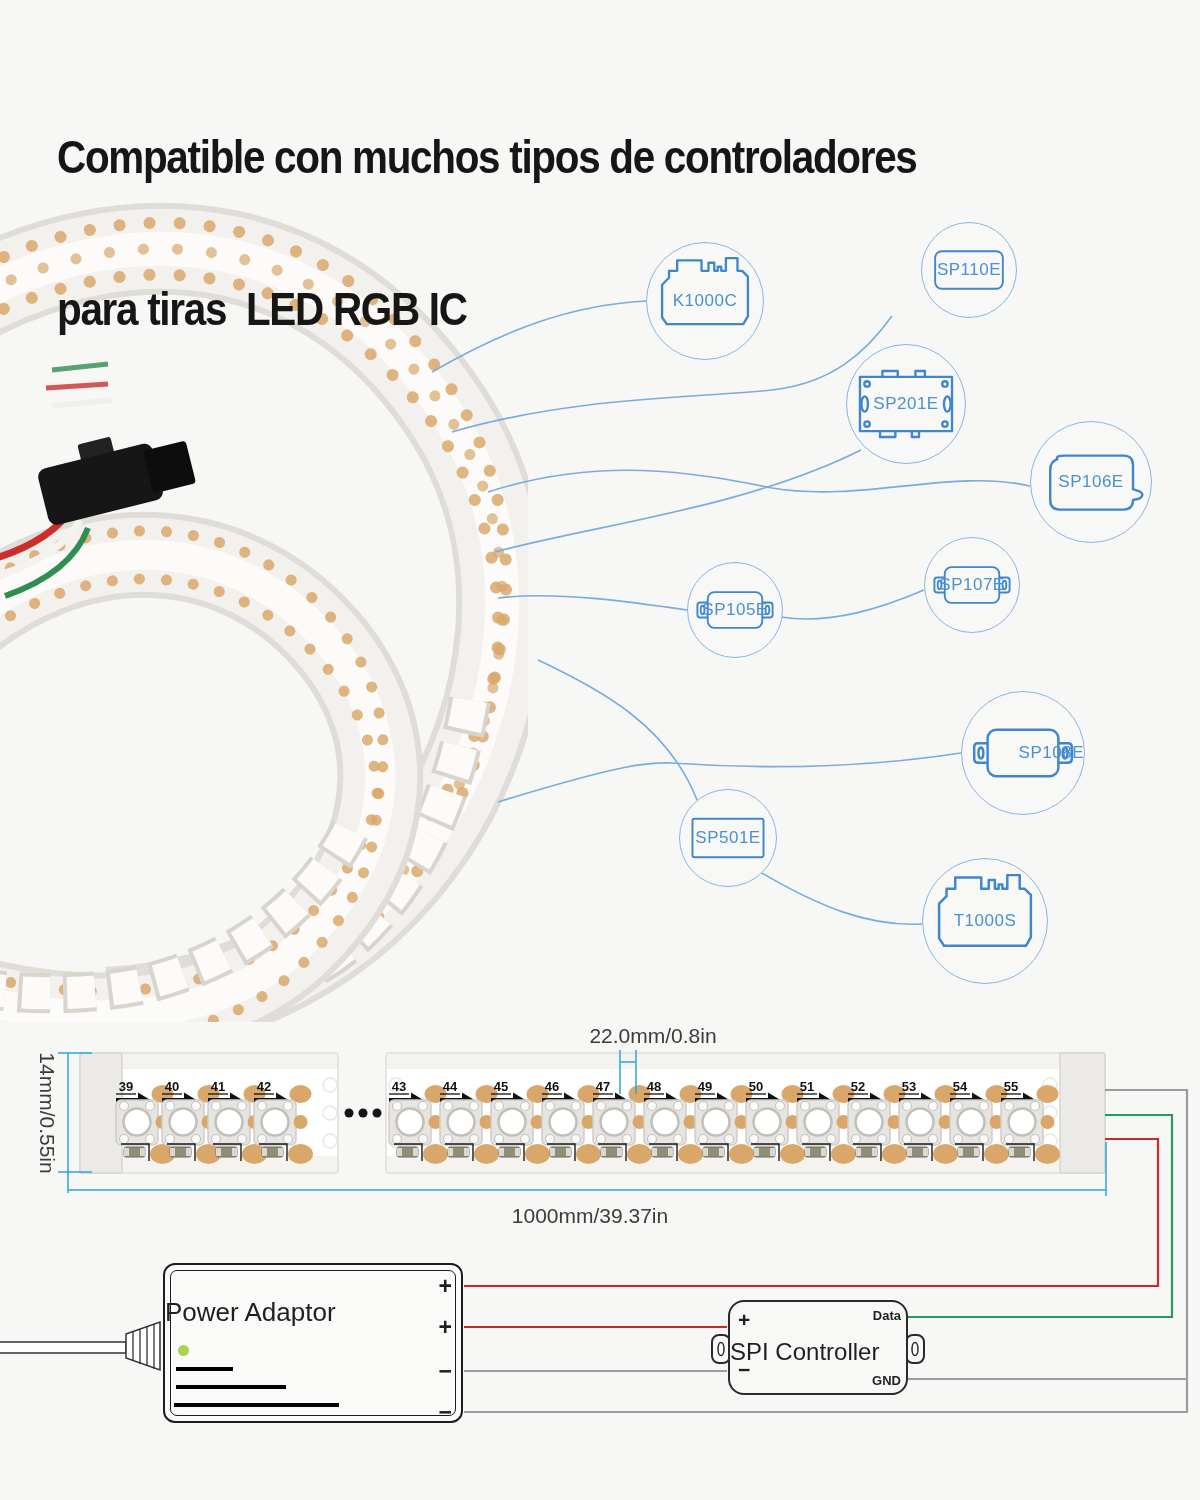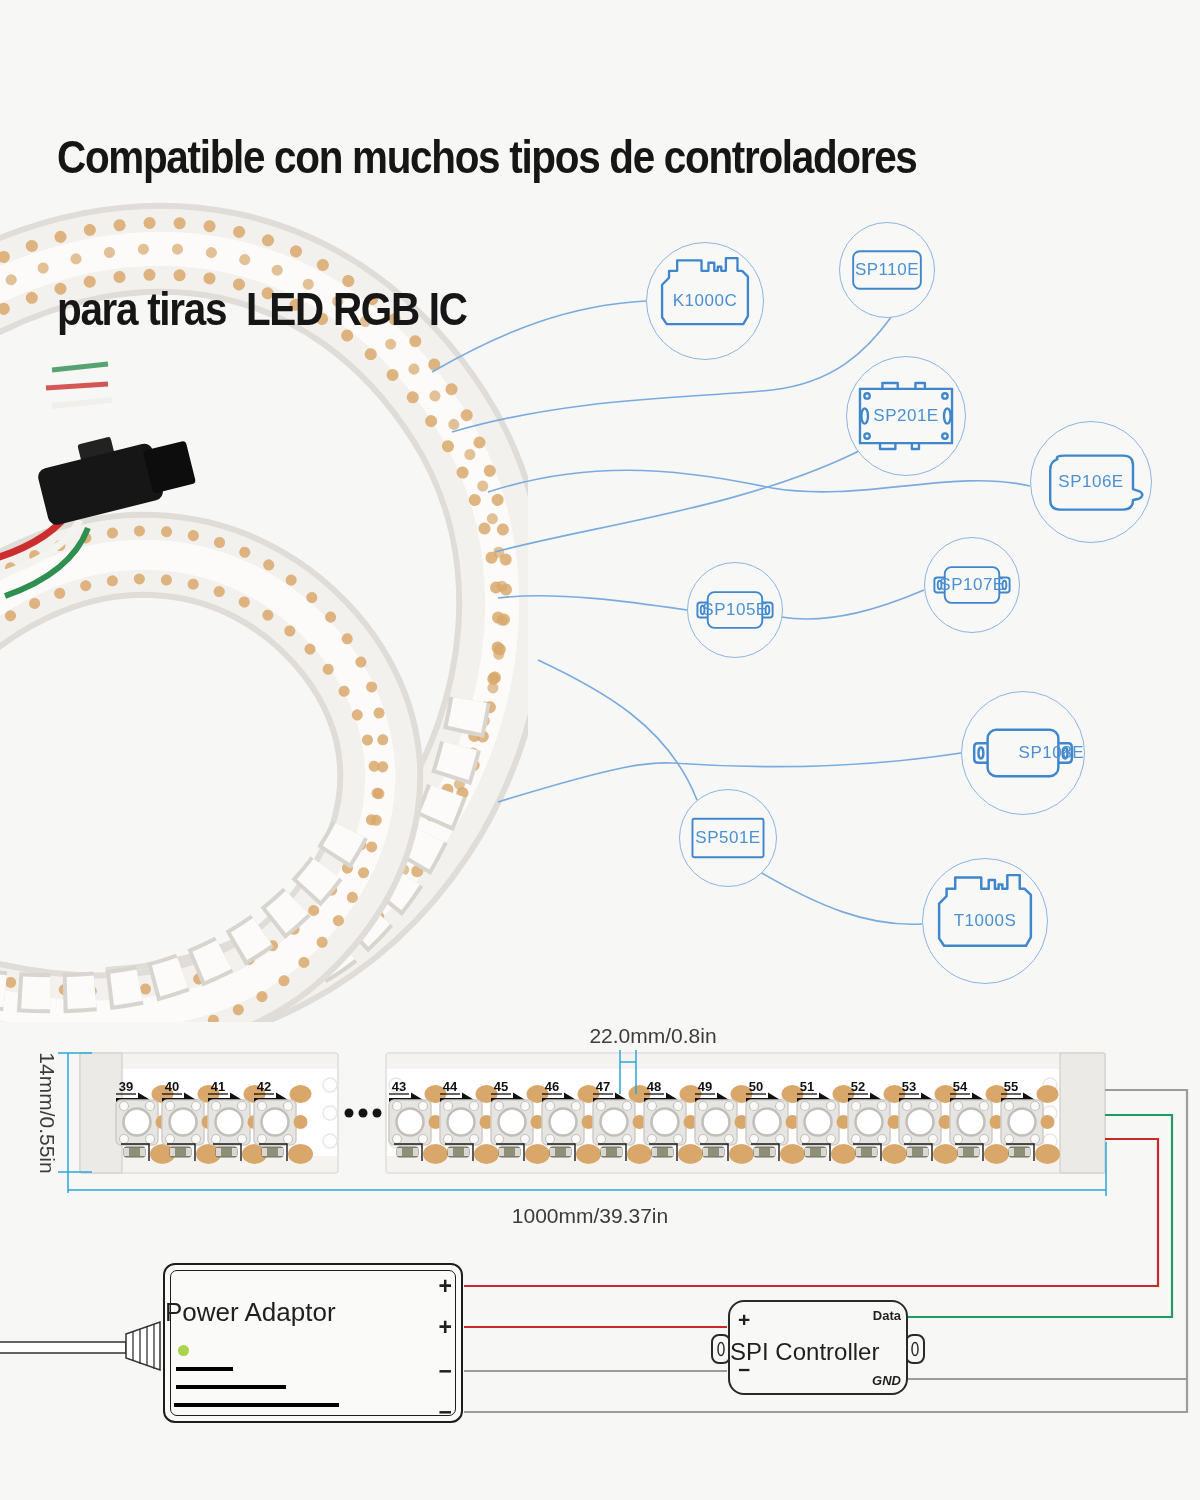--- a/index.html
+++ b/index.html
@@ -23,21 +23,21 @@
   #power-adaptor .bar{position:absolute;height:4px;background:#000;}
   #power-adaptor .b1{left:11px;top:102px;width:57px;}
   #power-adaptor .b2{left:11px;top:120px;width:110px;}
   #power-adaptor .b3{left:9px;top:138px;width:165px;}
   .term{position:absolute;right:9px;font-size:23px;font-weight:bold;line-height:1;}
   #spi-controller{left:728px;top:1300px;width:180px;height:95px;border:2px solid #2a2a2a;border-radius:16px;box-sizing:border-box;background:#f8f8f6;}
   #spi-controller .spilabel{position:absolute;left:0;right:0;top:36px;text-align:left;font-size:24px;}
   #spi-controller .t-plus{position:absolute;left:8px;top:6px;font-size:21px;font-weight:bold;}
   #spi-controller .t-minus{position:absolute;left:8px;top:56px;font-size:21px;font-weight:bold;}
   #spi-controller .t-data{position:absolute;right:5px;top:6px;font-size:13px;font-weight:bold;padding-left:32px;}
-  #spi-controller .t-gnd{position:absolute;right:5px;bottom:5px;font-size:13px;font-weight:bold;font-style:italic;}
+  #spi-controller .t-gnd{position:absolute;right:5px;bottom:5px;font-size:13px;font-weight:bold;}
   text{font-family:"Liberation Sans", sans-serif;}
   .dimtext{fill:#3c3c3c;font-size:21px;}
   .lednum{fill:#111;font-size:13px;font-weight:bold;text-anchor:middle;}
 </style>
 </head>
 <body>
 
 <div id="stage">
 
 <svg class="layer" width="1200" height="1500" viewBox="0 0 1200 1500">
@@ -453,28 +453,28 @@
   <div>para tiras  LED RGB IC</div>
 </div>
 
 <div class="bubble" style="left:646px;top:242px;width:116px;height:116px;">
   <svg viewBox="0 0 100 100">
     <path d="M13,36 L19,30 L19,24 L26,24 L26,15 L47,15 L47,24 L53,24 L53,17 L58,17 L58,24 L61,24 L61,20.5 L64,20.5 L64,24 L68,24 L68,13 L78,13 L78,24 L82,24 L87,29 L87,63 L83,70 L17,70 L13,64 Z" fill="none" stroke="#3f86cc" stroke-width="2" stroke-linejoin="round"></path>
   </svg>
   <span class="blabel">K1000C</span>
 </div>
 
-<div class="bubble small" style="left:839px;top:222px;width:94px;height:94px;text-align:right;">
+<div class="bubble small" style="left:921px;top:222px;width:94px;height:94px;text-align:right;">
   <svg viewBox="0 0 100 100">
     <rect x="14" y="30" width="72" height="40" rx="7" fill="none" stroke="#3f86cc" stroke-width="2"></rect>
   </svg>
   <span class="blabel">SP110E</span>
 </div>
 
-<div class="bubble" style="left:846px;top:356px;width:118px;height:118px;">
+<div class="bubble" style="left:846px;top:344px;width:118px;height:118px;">
   <svg viewBox="0 0 100 100">
     <g fill="none" stroke="#3f86cc" stroke-width="2" stroke-linejoin="round">
       <rect x="11" y="27" width="78" height="46"></rect>
       <path d="M30,27 v-5 h13 v5 M58,27 v-5 h8 v5"></path>
       <path d="M28,73 v5 h13 v-5 M55,73 v5 h6 v-5"></path>
       <circle cx="17" cy="33" r="2.3"></circle>
           <circle cx="83" cy="33" r="2.3"></circle>
       <circle cx="17" cy="67" r="2.3"></circle>
           <circle cx="83" cy="67" r="2.3"></circle>
       <ellipse cx="15" cy="50" rx="2.8" ry="6.5"></ellipse>

